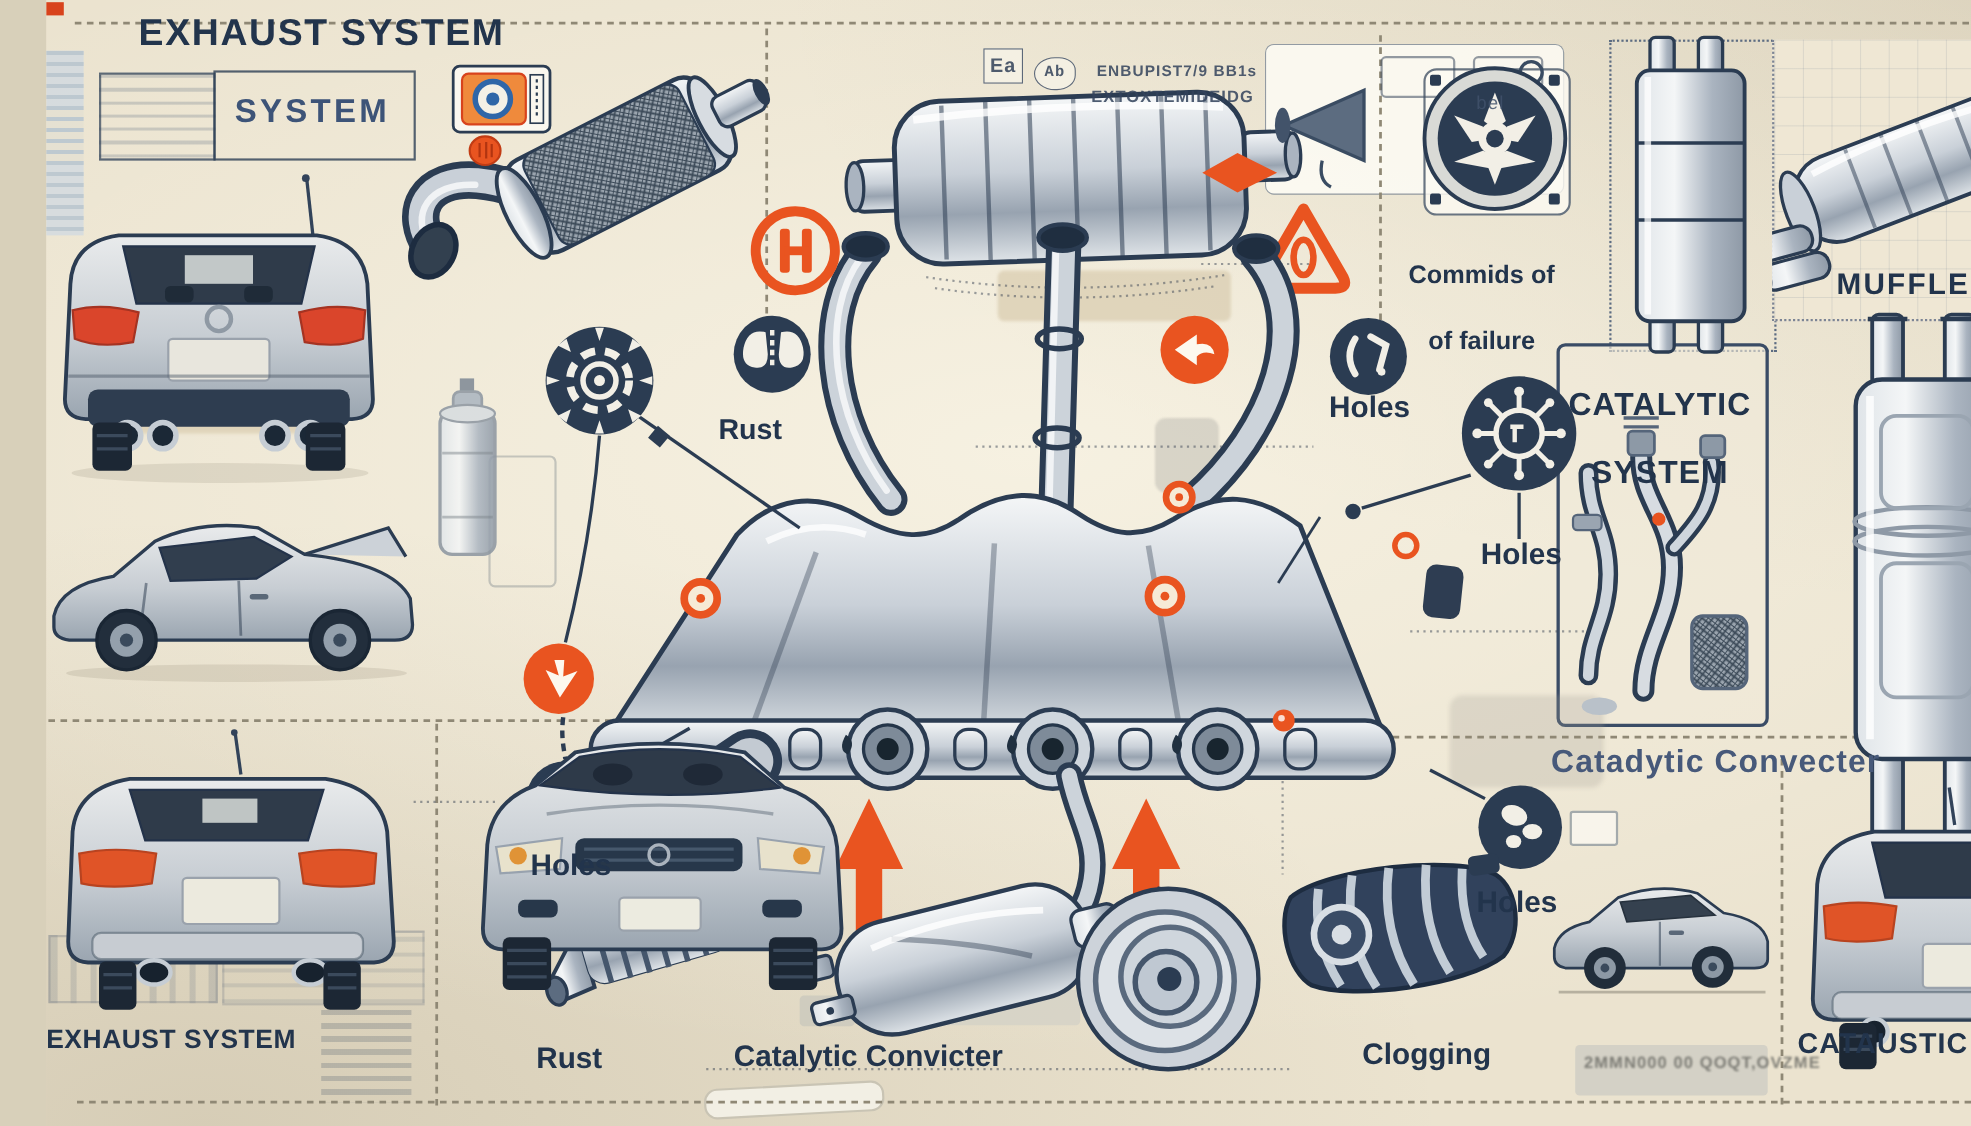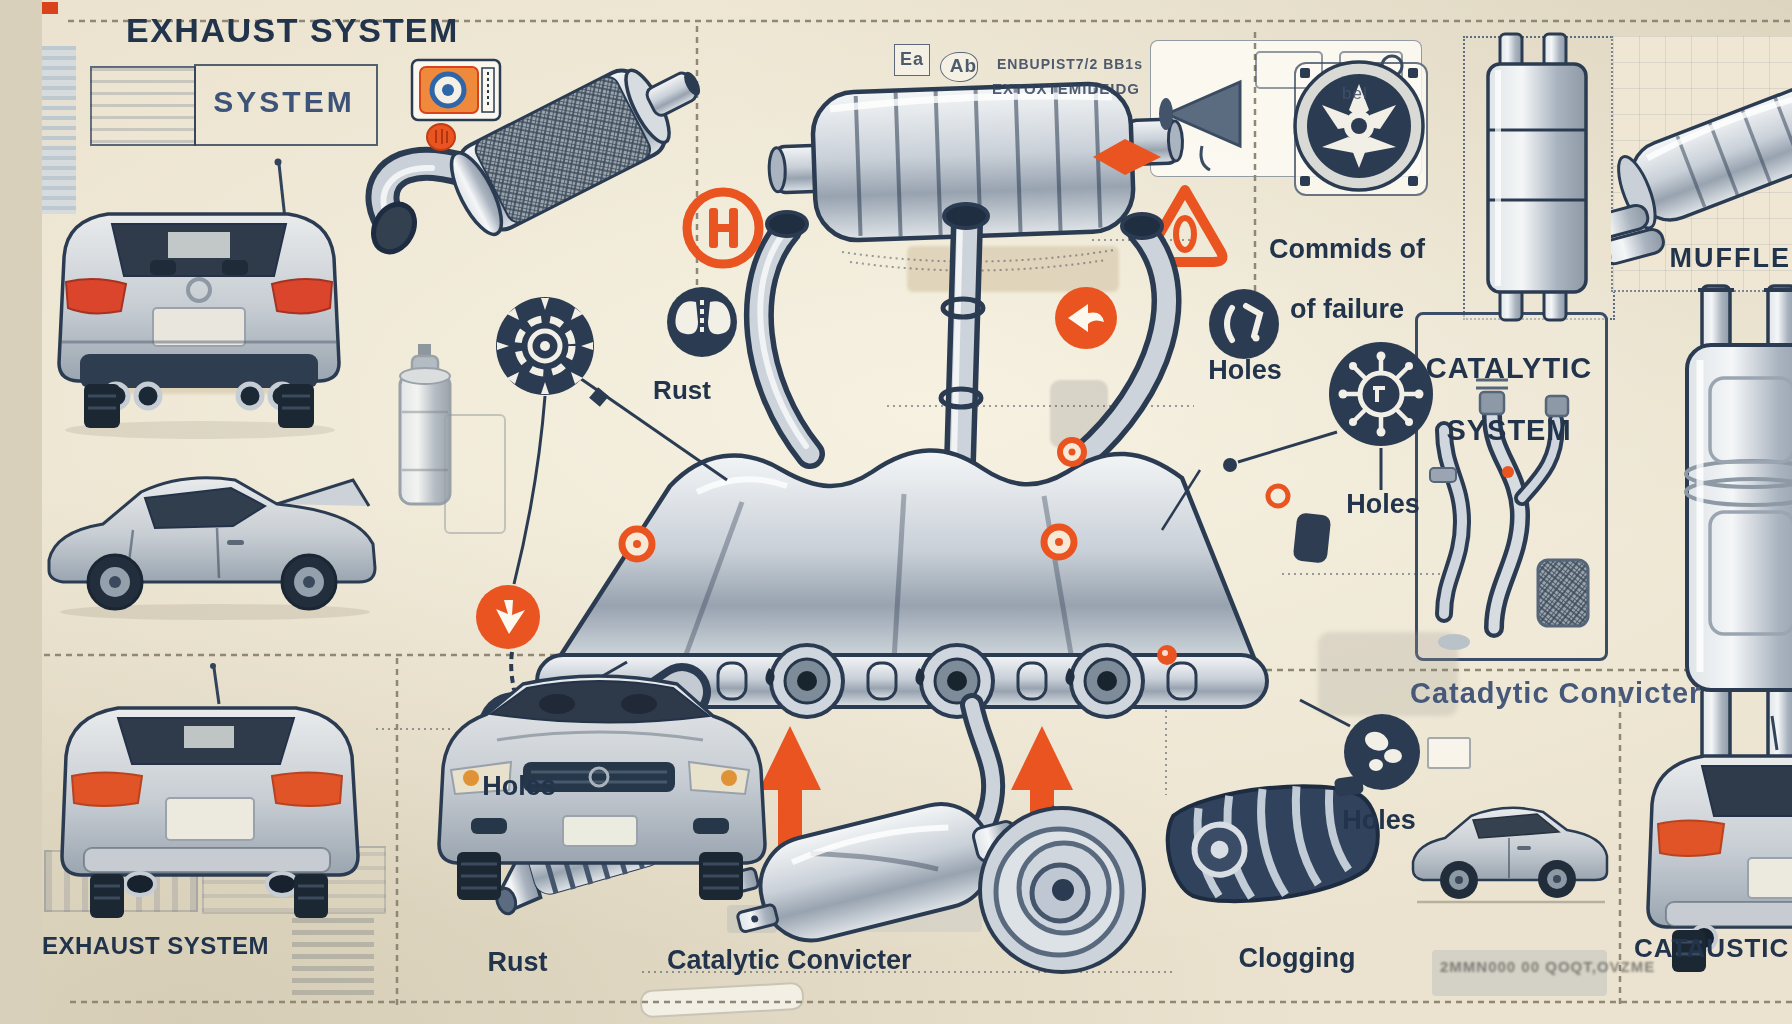--- a/index.html
+++ b/index.html
@@ -617,48 +617,48 @@
             <path d="M34,230 h26 M34,242 h26 M222,230 h26 M222,242 h26"></path>
           </g>
     </g>
 
     </g>
   </svg>
 
   <div class="lbl" style="left:84px;top:12px;font-size:34px;font-weight:800;letter-spacing:1.5px;">EXHAUST SYSTEM</div>
   <div class="lbl" style="left:152px;top:86px;width:180px;text-align:center;font-size:30px;font-weight:600;letter-spacing:3px;color:#3d5478;">SYSTEM</div>
 
-  <div class="lbl" style="left:1180px;top:204px;width:250px;text-align:center;font-size:27px;font-weight:700;line-height:30px;">
+  <div class="lbl" style="left:1180px;top:204px;width:250px;text-align:center;font-size:23px;font-weight:700;line-height:30px;">
     <span>Commids of</span><br>
     <span>of failure</span>
   </div>
 
   <div class="lbl" style="left:590px;top:376px;width:100px;text-align:center;font-size:26px;font-weight:600;">Rust</div>
   <div class="lbl" style="left:1148px;top:356px;width:110px;text-align:center;font-size:27px;font-weight:600;">Holes</div>
   <div class="lbl" style="left:1286px;top:490px;width:110px;text-align:center;font-size:27px;font-weight:600;">Holes</div>
   <div class="lbl" style="left:422px;top:772px;width:110px;text-align:center;font-size:27px;font-weight:600;">Holes</div>
   <div class="lbl" style="left:1282px;top:806px;width:110px;text-align:center;font-size:27px;font-weight:600;">Holes</div>
 
   <div class="lbl" style="left:1624px;top:244px;width:150px;text-align:center;font-size:27px;font-weight:700;letter-spacing:2px;">MUFFLER</div>
 
   <div class="lbl" style="left:1378px;top:322px;width:178px;text-align:center;font-size:29px;font-weight:800;letter-spacing:1px;line-height:31px;">
     <span>CATALYTIC</span><br>
     <span>SYSTEM</span>
   </div>
 
-  <div class="lbl" style="left:1368px;top:678px;width:340px;font-size:29px;font-weight:600;letter-spacing:1px;color:var(--slate);">Catadytic Convicter</div>
+  <div class="lbl" style="left:1368px;top:678px;width:340px;font-size:29px;font-weight:600;letter-spacing:1px;color:var(--slate);">Catadytic Convecter</div>
 
   <div class="lbl" style="left:0;top:933px;font-size:24px;font-weight:800;letter-spacing:.5px;">EXHAUST SYSTEM</div>
   <div class="lbl" style="left:428px;top:948px;width:95px;text-align:center;font-size:27px;font-weight:700;">Rust</div>
   <div class="lbl" style="left:625px;top:946px;width:250px;text-align:left;font-size:27px;font-weight:600;">Catalytic Convicter</div>
   <div class="lbl" style="left:1180px;top:944px;width:150px;text-align:center;font-size:27px;font-weight:700;">Clogging</div>
   <div class="lbl" style="left:1592px;top:934px;width:320px;font-size:26px;font-weight:700;letter-spacing:1px;white-space:nowrap;">CATAUSTIC CONVESTER</div>
 
   <div class="garb" style="left:852px;top:44px;width:34px;height:30px;background:#f6f2e6;border:1.5px solid #44536a;text-align:center;font-size:18px;line-height:28px;">
     <span>Ea</span></div>
-  <div class="garb" style="left:898px;top:52px;width:36px;height:28px;background:#f6f2e6;border:1.5px solid #44536a;border-radius:50% 40% 45% 50%;text-align:right;font-size:19px;line-height:26px;">
+  <div class="garb" style="left:898px;top:52px;width:36px;height:28px;background:#f6f2e6;border:1.5px solid #44536a;border-radius:50% 40% 45% 50%;text-align:center;font-size:14px;line-height:26px;font-family:Liberation Mono, monospace;">
     <span>Ab</span></div>
-  <div class="garb" style="left:955px;top:56px;font-size:14px;">ENBUPIST7/2 BB1s</div>
+  <div class="garb" style="left:955px;top:56px;font-size:14px;">ENBUPIST7/9 BB1s</div>
   <div class="garb" style="left:950px;top:80px;font-size:15px;">EXTOXTEMIDEIDG</div>
   <div class="garb" style="left:1300px;top:84px;font-size:17px;font-weight:400;filter:none;color:#41526b;">bel</div>
   <div class="garb" style="left:1398px;top:958px;font-size:15px;color:#6e6e68;filter:blur(.8px);letter-spacing:1px;">2MMN000 00 QOQT,OVZME</div>
 
 </div>
 
 </body></html>

